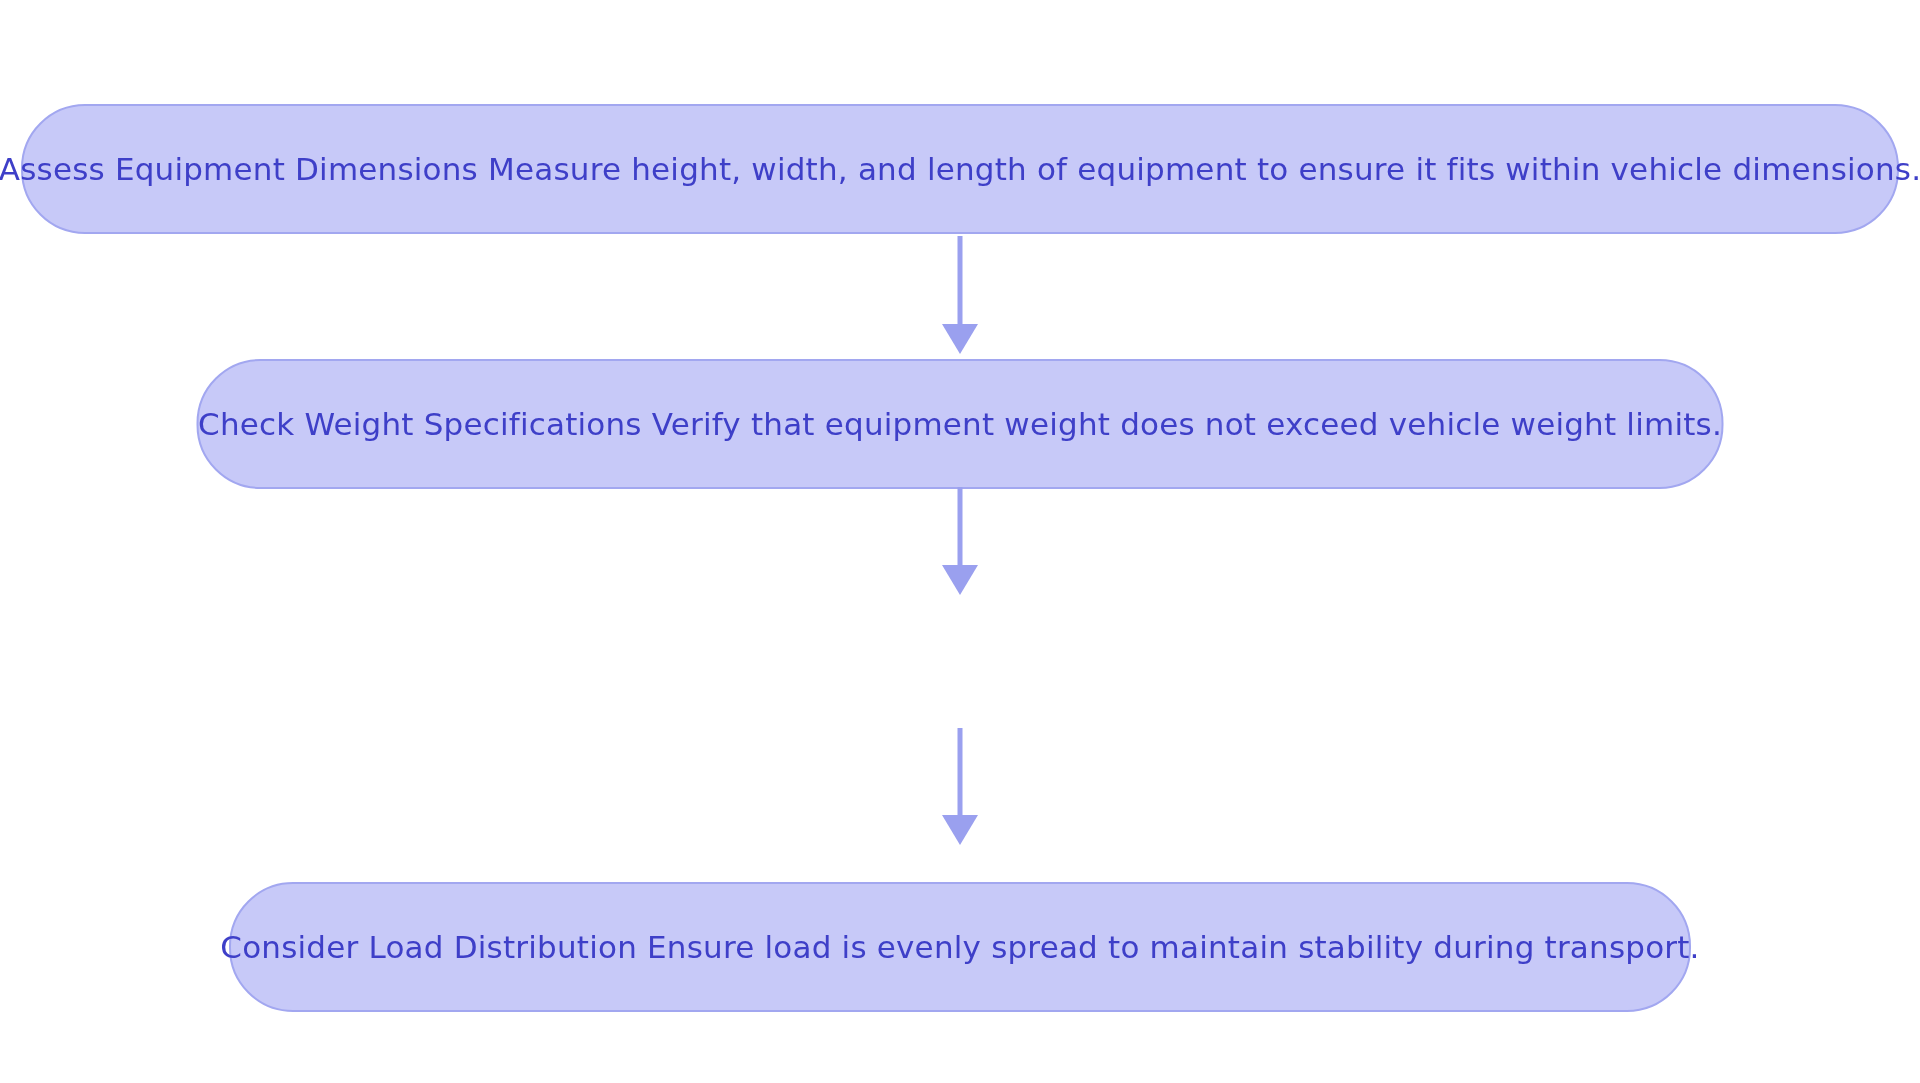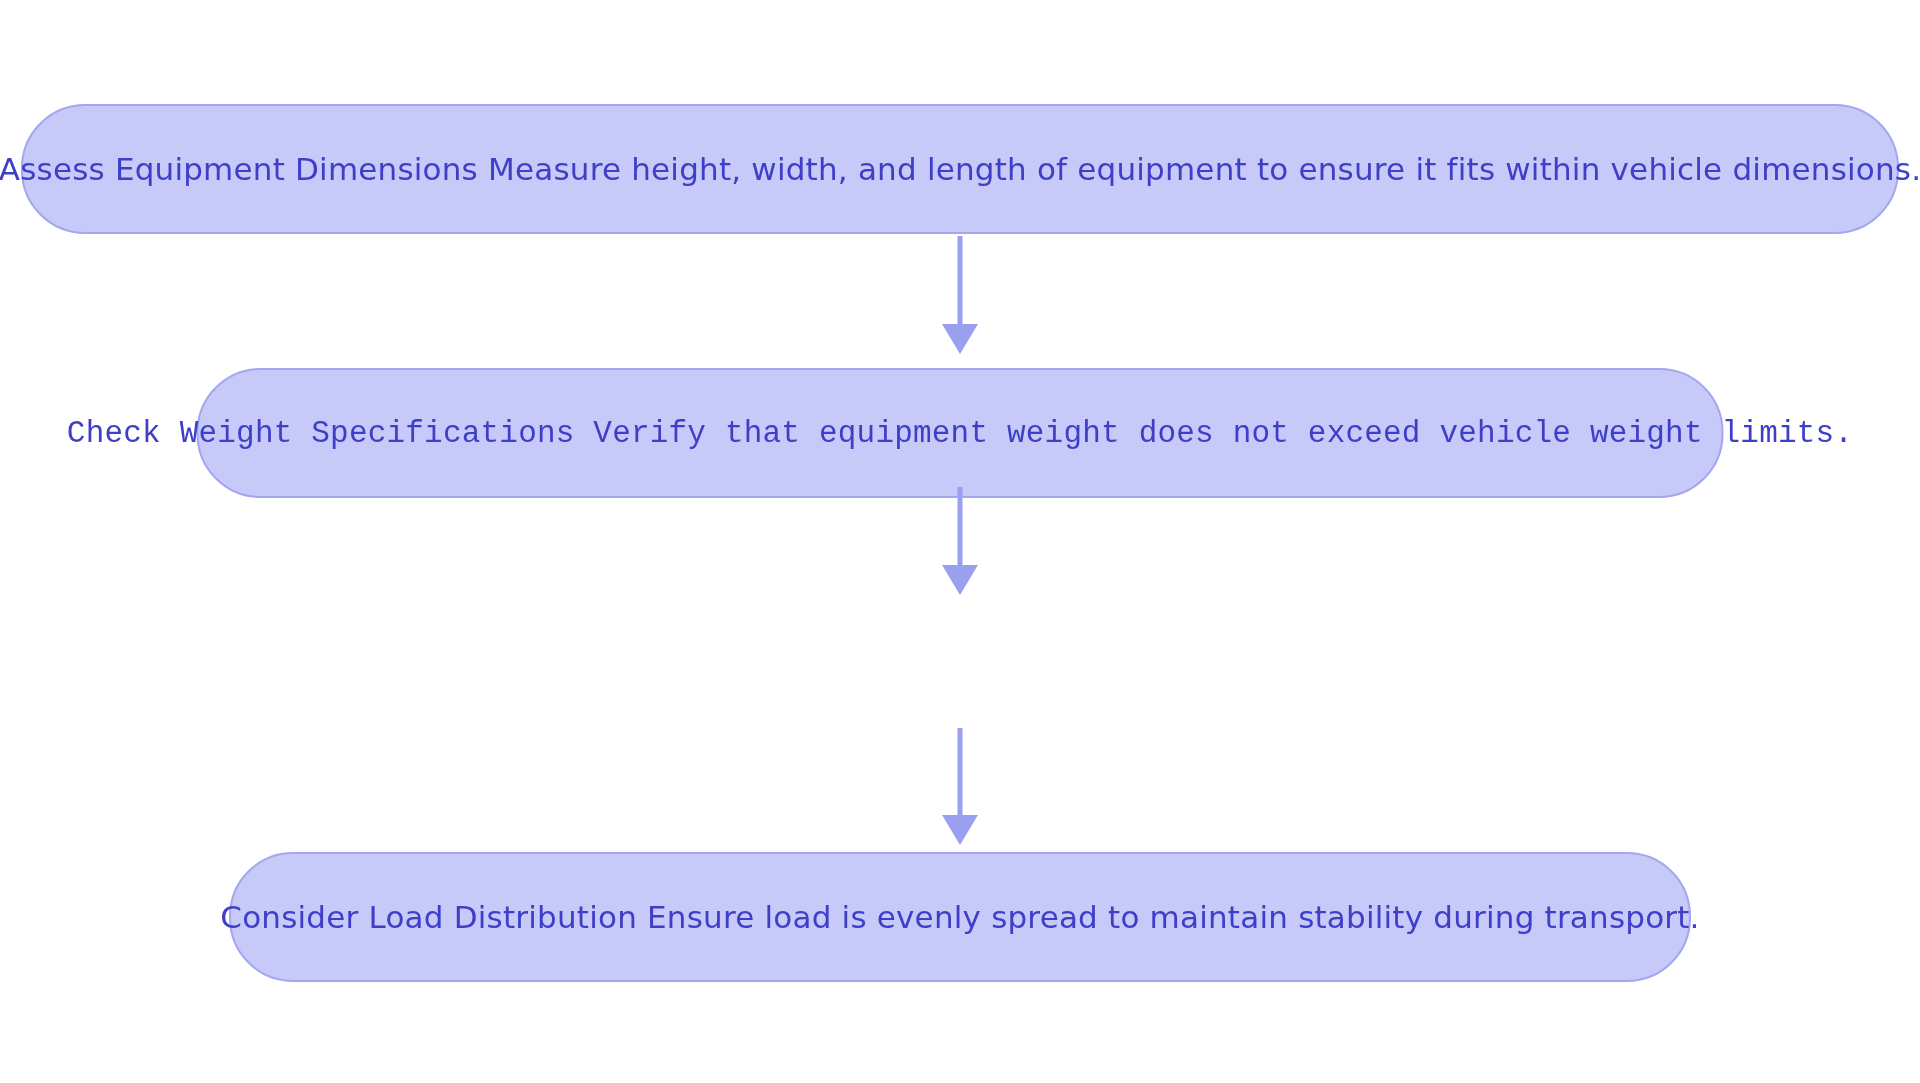--- a/index.html
+++ b/index.html
@@ -28,23 +28,23 @@
     align-items: center;
     justify-content: center;
     text-align: left;
     color: #3e3fc8;
     font-size: 31px;
     letter-spacing: 0.2px;
     padding: 0 60px;
     white-space: nowrap;
   }
   .node-1 { top: 104px; width: 1878px; }
-  .node-2 { top: 368px; width: 1527px; font-family: Liberation Mono, monospace; }
+  .node-2 { top: 359px; width: 1527px; }
   .node-3 { top: 596px; width: 1665px; }
-  .node-4 { top: 852px; width: 1462px; }
+  .node-4 { top: 882px; width: 1462px; }
 
   .connector {
     position: absolute;
     left: 50%;
     transform: translateX(-50%);
     width: 36px;
   }
   .conn-1 { top: 236px; height: 118px; }
   .conn-2 { top: 487px; height: 108px; }
   .conn-3 { top: 728px; height: 117px; }

